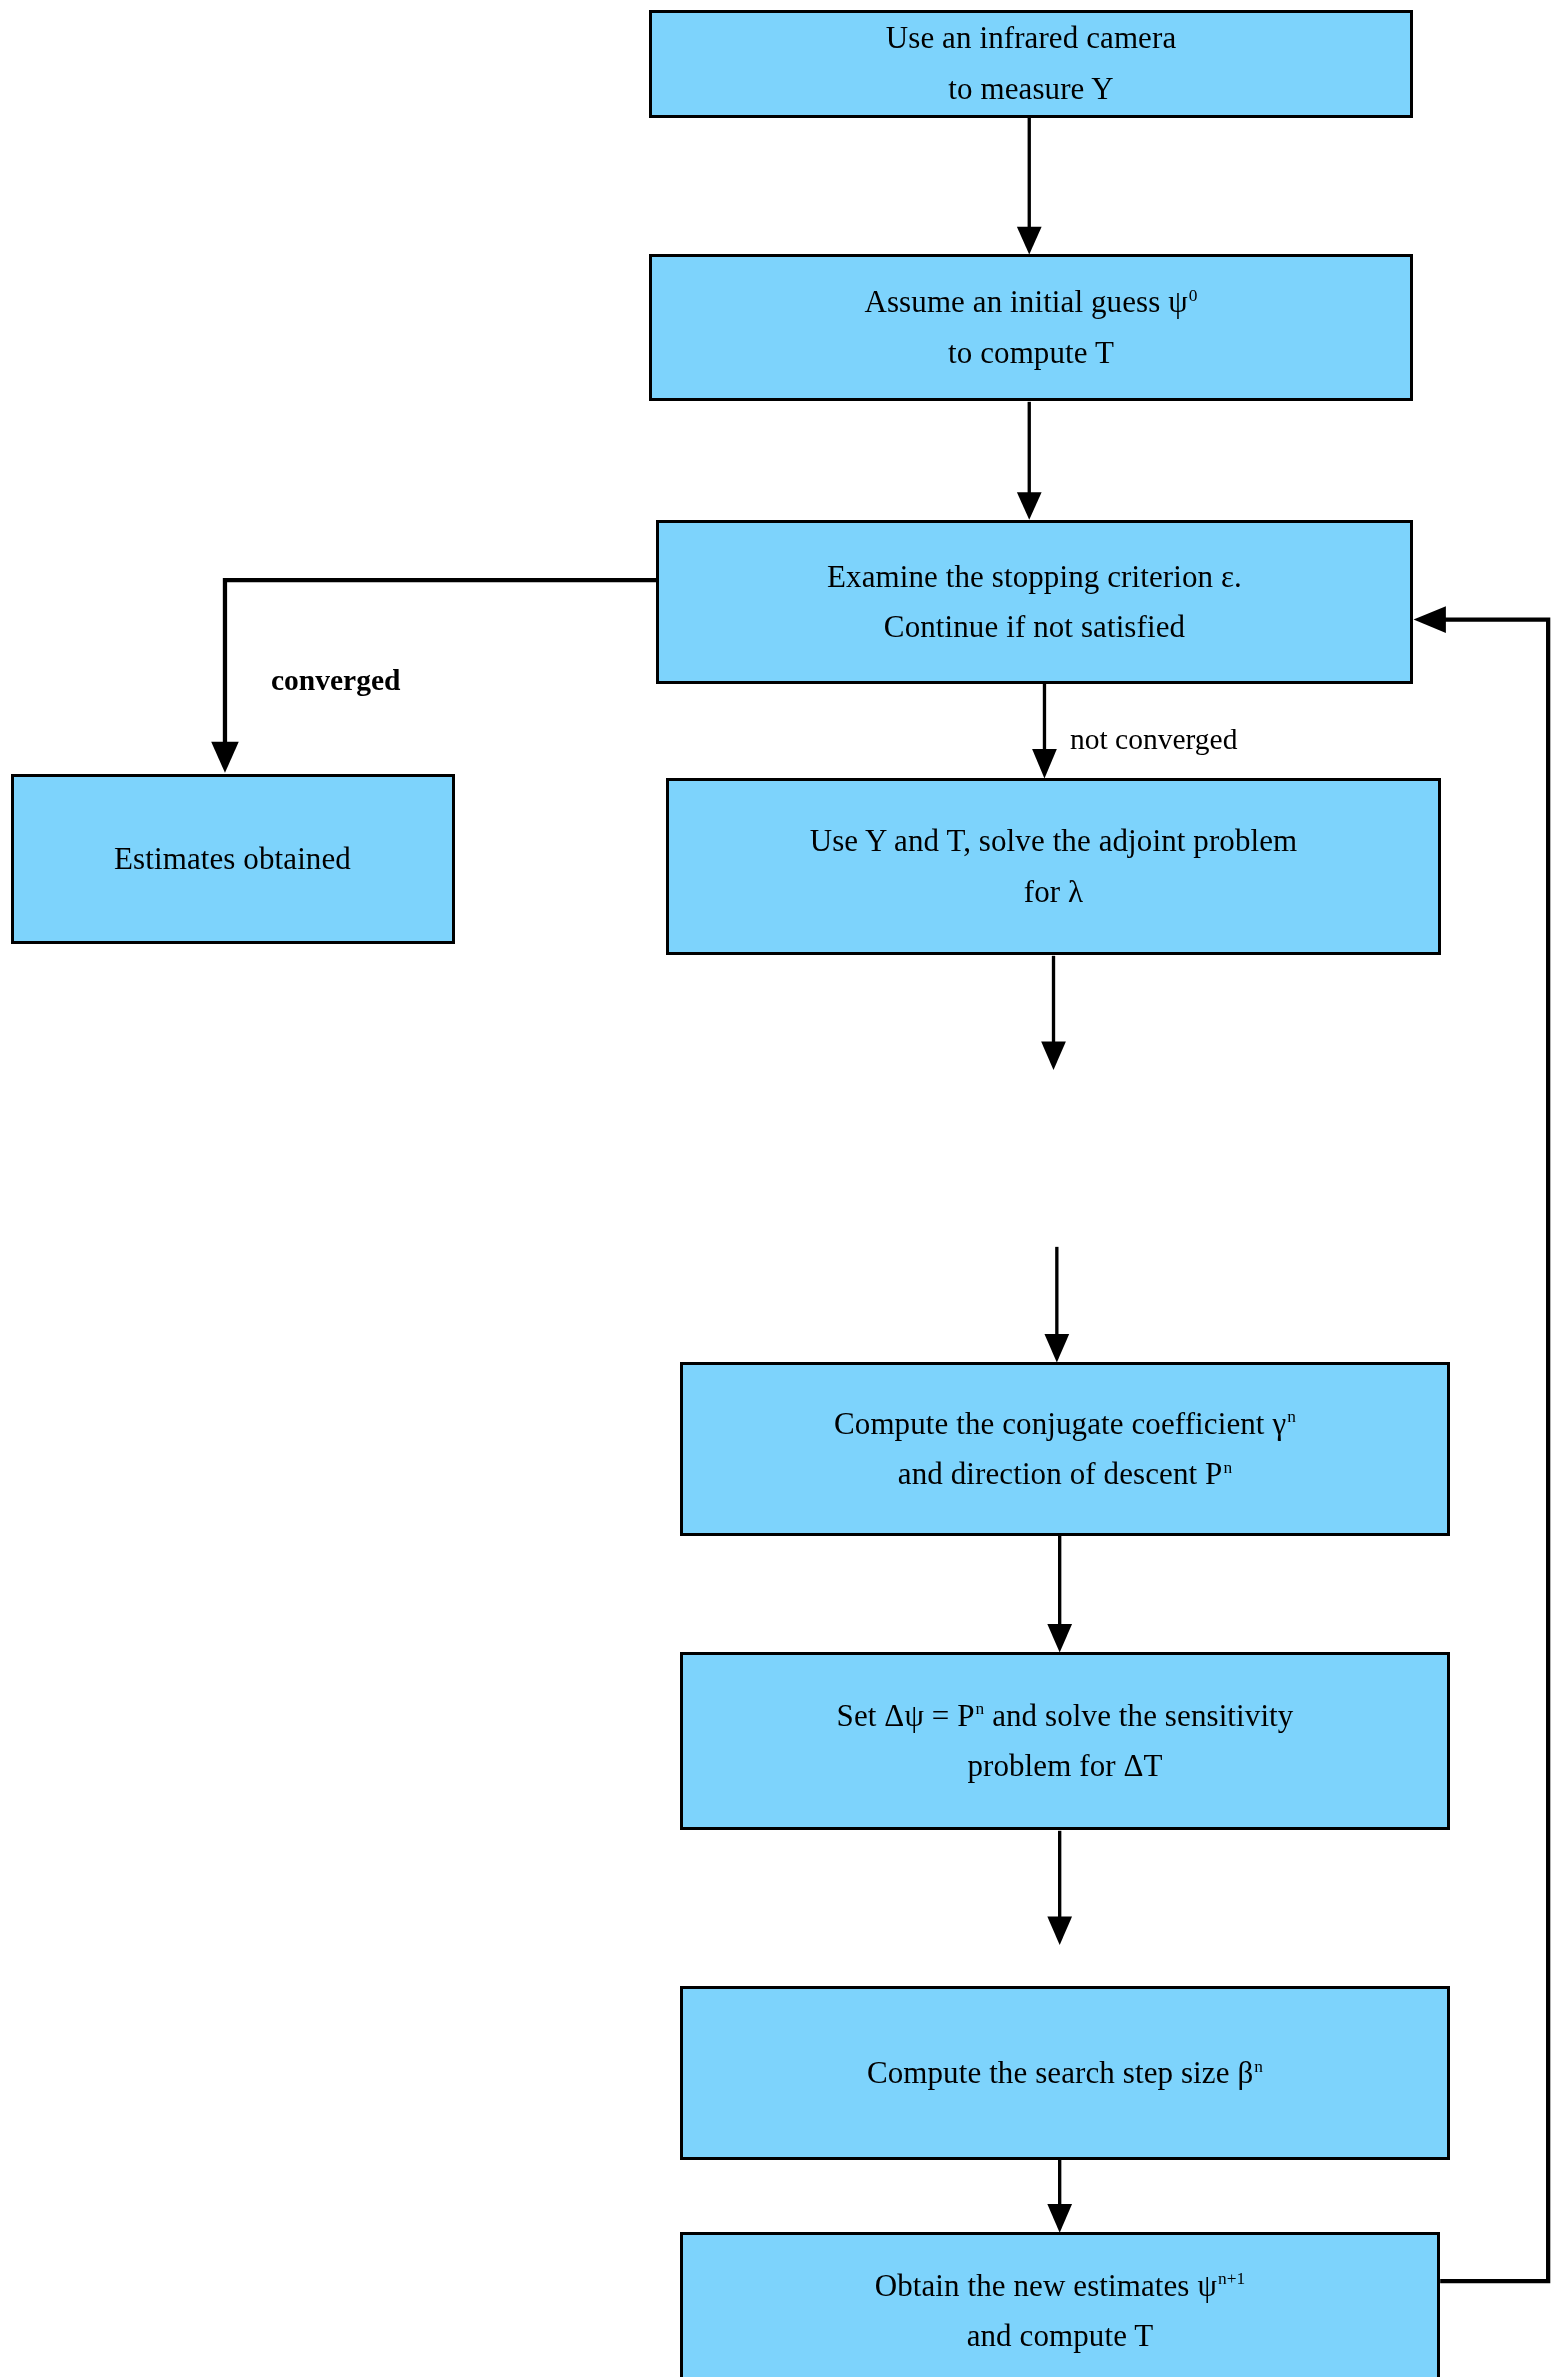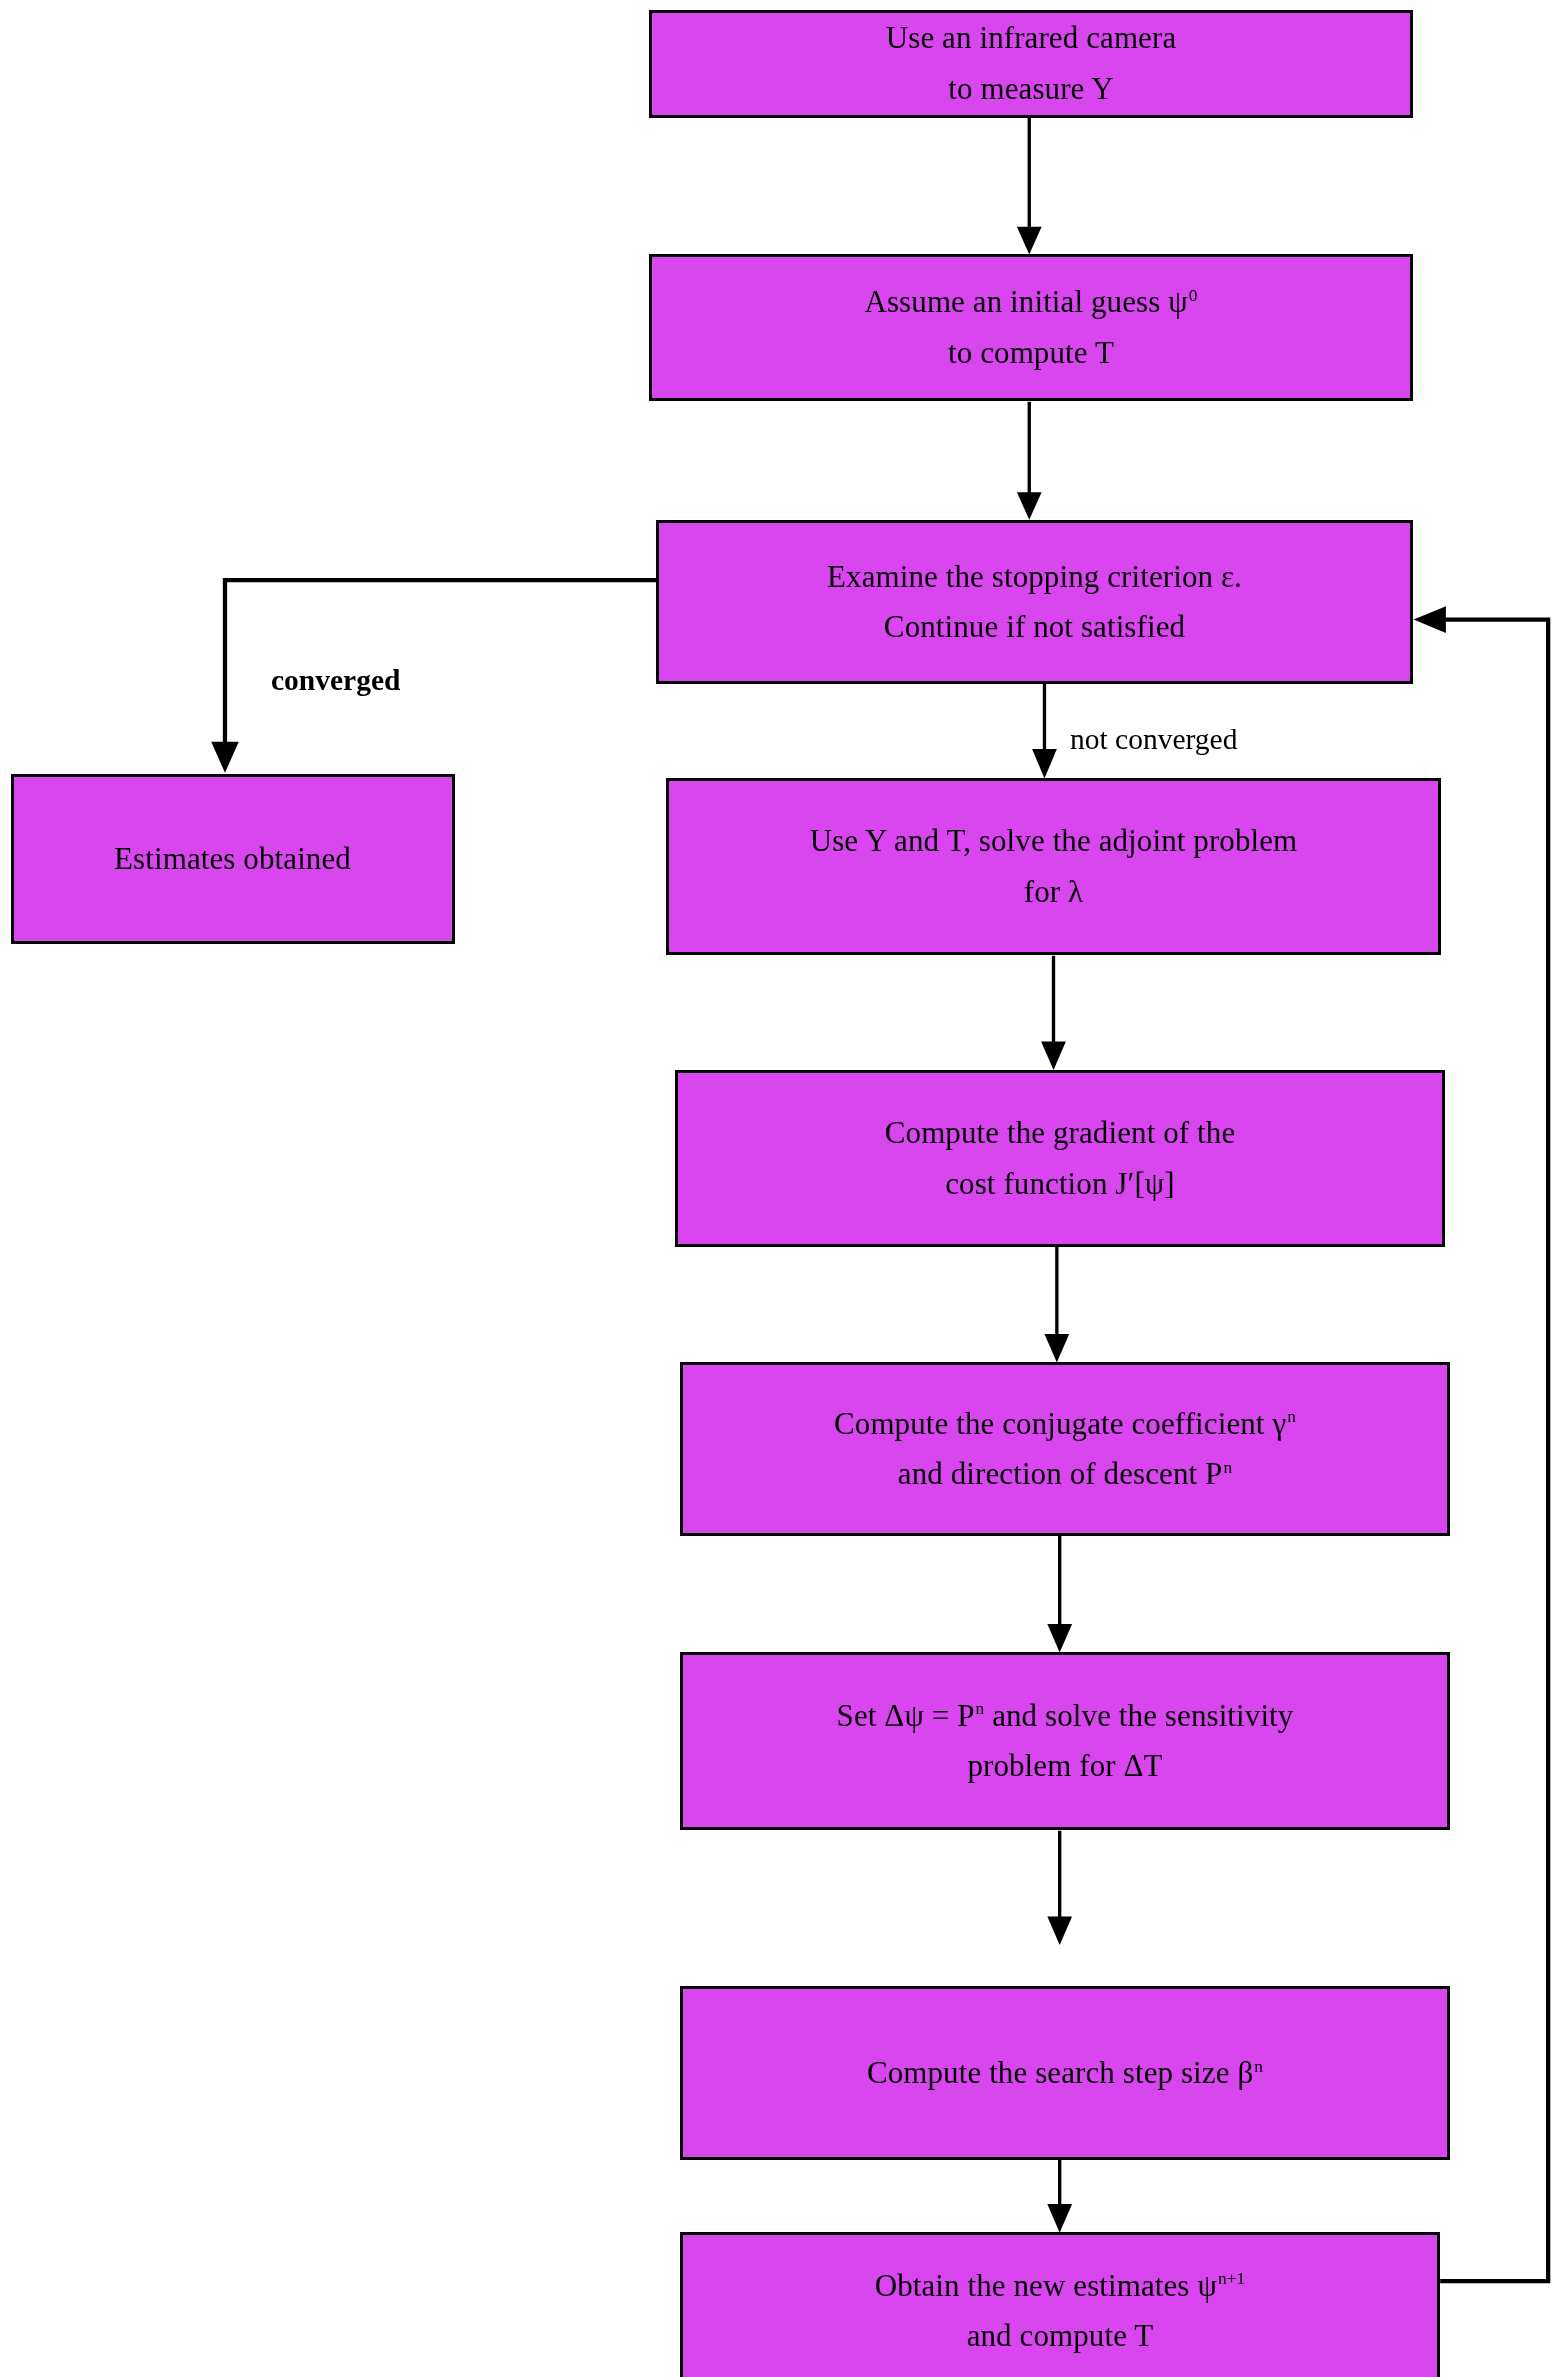--- a/index.html
+++ b/index.html
@@ -13,21 +13,21 @@
     width: 1561px;
     height: 2391px;
     background: #ffffff;
     font-family: "Liberation Serif", "DejaVu Serif", serif;
     overflow: hidden;
   }
   .flow-box {
     position: absolute;
     box-sizing: border-box;
     border: 3.3px solid #000000;
-    background: #d946ef;
+    background: #7dd3fc;
     display: flex;
     flex-direction: column;
     align-items: center;
     justify-content: center;
     text-align: center;
     color: #000000;
     font-size: 31px;
     line-height: 1.62;
     letter-spacing: 0.1px;
   }
@@ -144,24 +144,20 @@
 
   <div class="flow-box" style="left:10.5px; top:774px; width:444px; height:170px;">
     <span class="line">Estimates obtained</span>
   </div>
 
   <div class="flow-box" style="left:666px; top:778px; width:775px; height:177px;">
     <span class="line">Use Y and T, solve the adjoint problem</span>
     <span class="line">for λ</span>
   </div>
 
-  <div class="flow-box" style="left:675px; top:1070px; width:770px; height:177px;">
-    <span class="line">Compute the gradient of the</span>
-    <span class="line">cost function J′[ψ]</span>
-  </div>
 
   <div class="flow-box" style="left:680px; top:1652px; width:770px; height:178px;">
     <span class="line"><span>Set Δψ = P</span><sup>n</sup><span> and solve the sensitivity</span></span>
     <span class="line">problem for ΔT</span>
   </div>
 
   <div class="flow-box" style="left:680px; top:1362px; width:770px; height:174px;">
     <span class="line"><span>Compute the conjugate coefficient γ</span><sup>n</sup></span>
     <span class="line"><span>and direction of descent P</span><sup>n</sup></span>
   </div>

